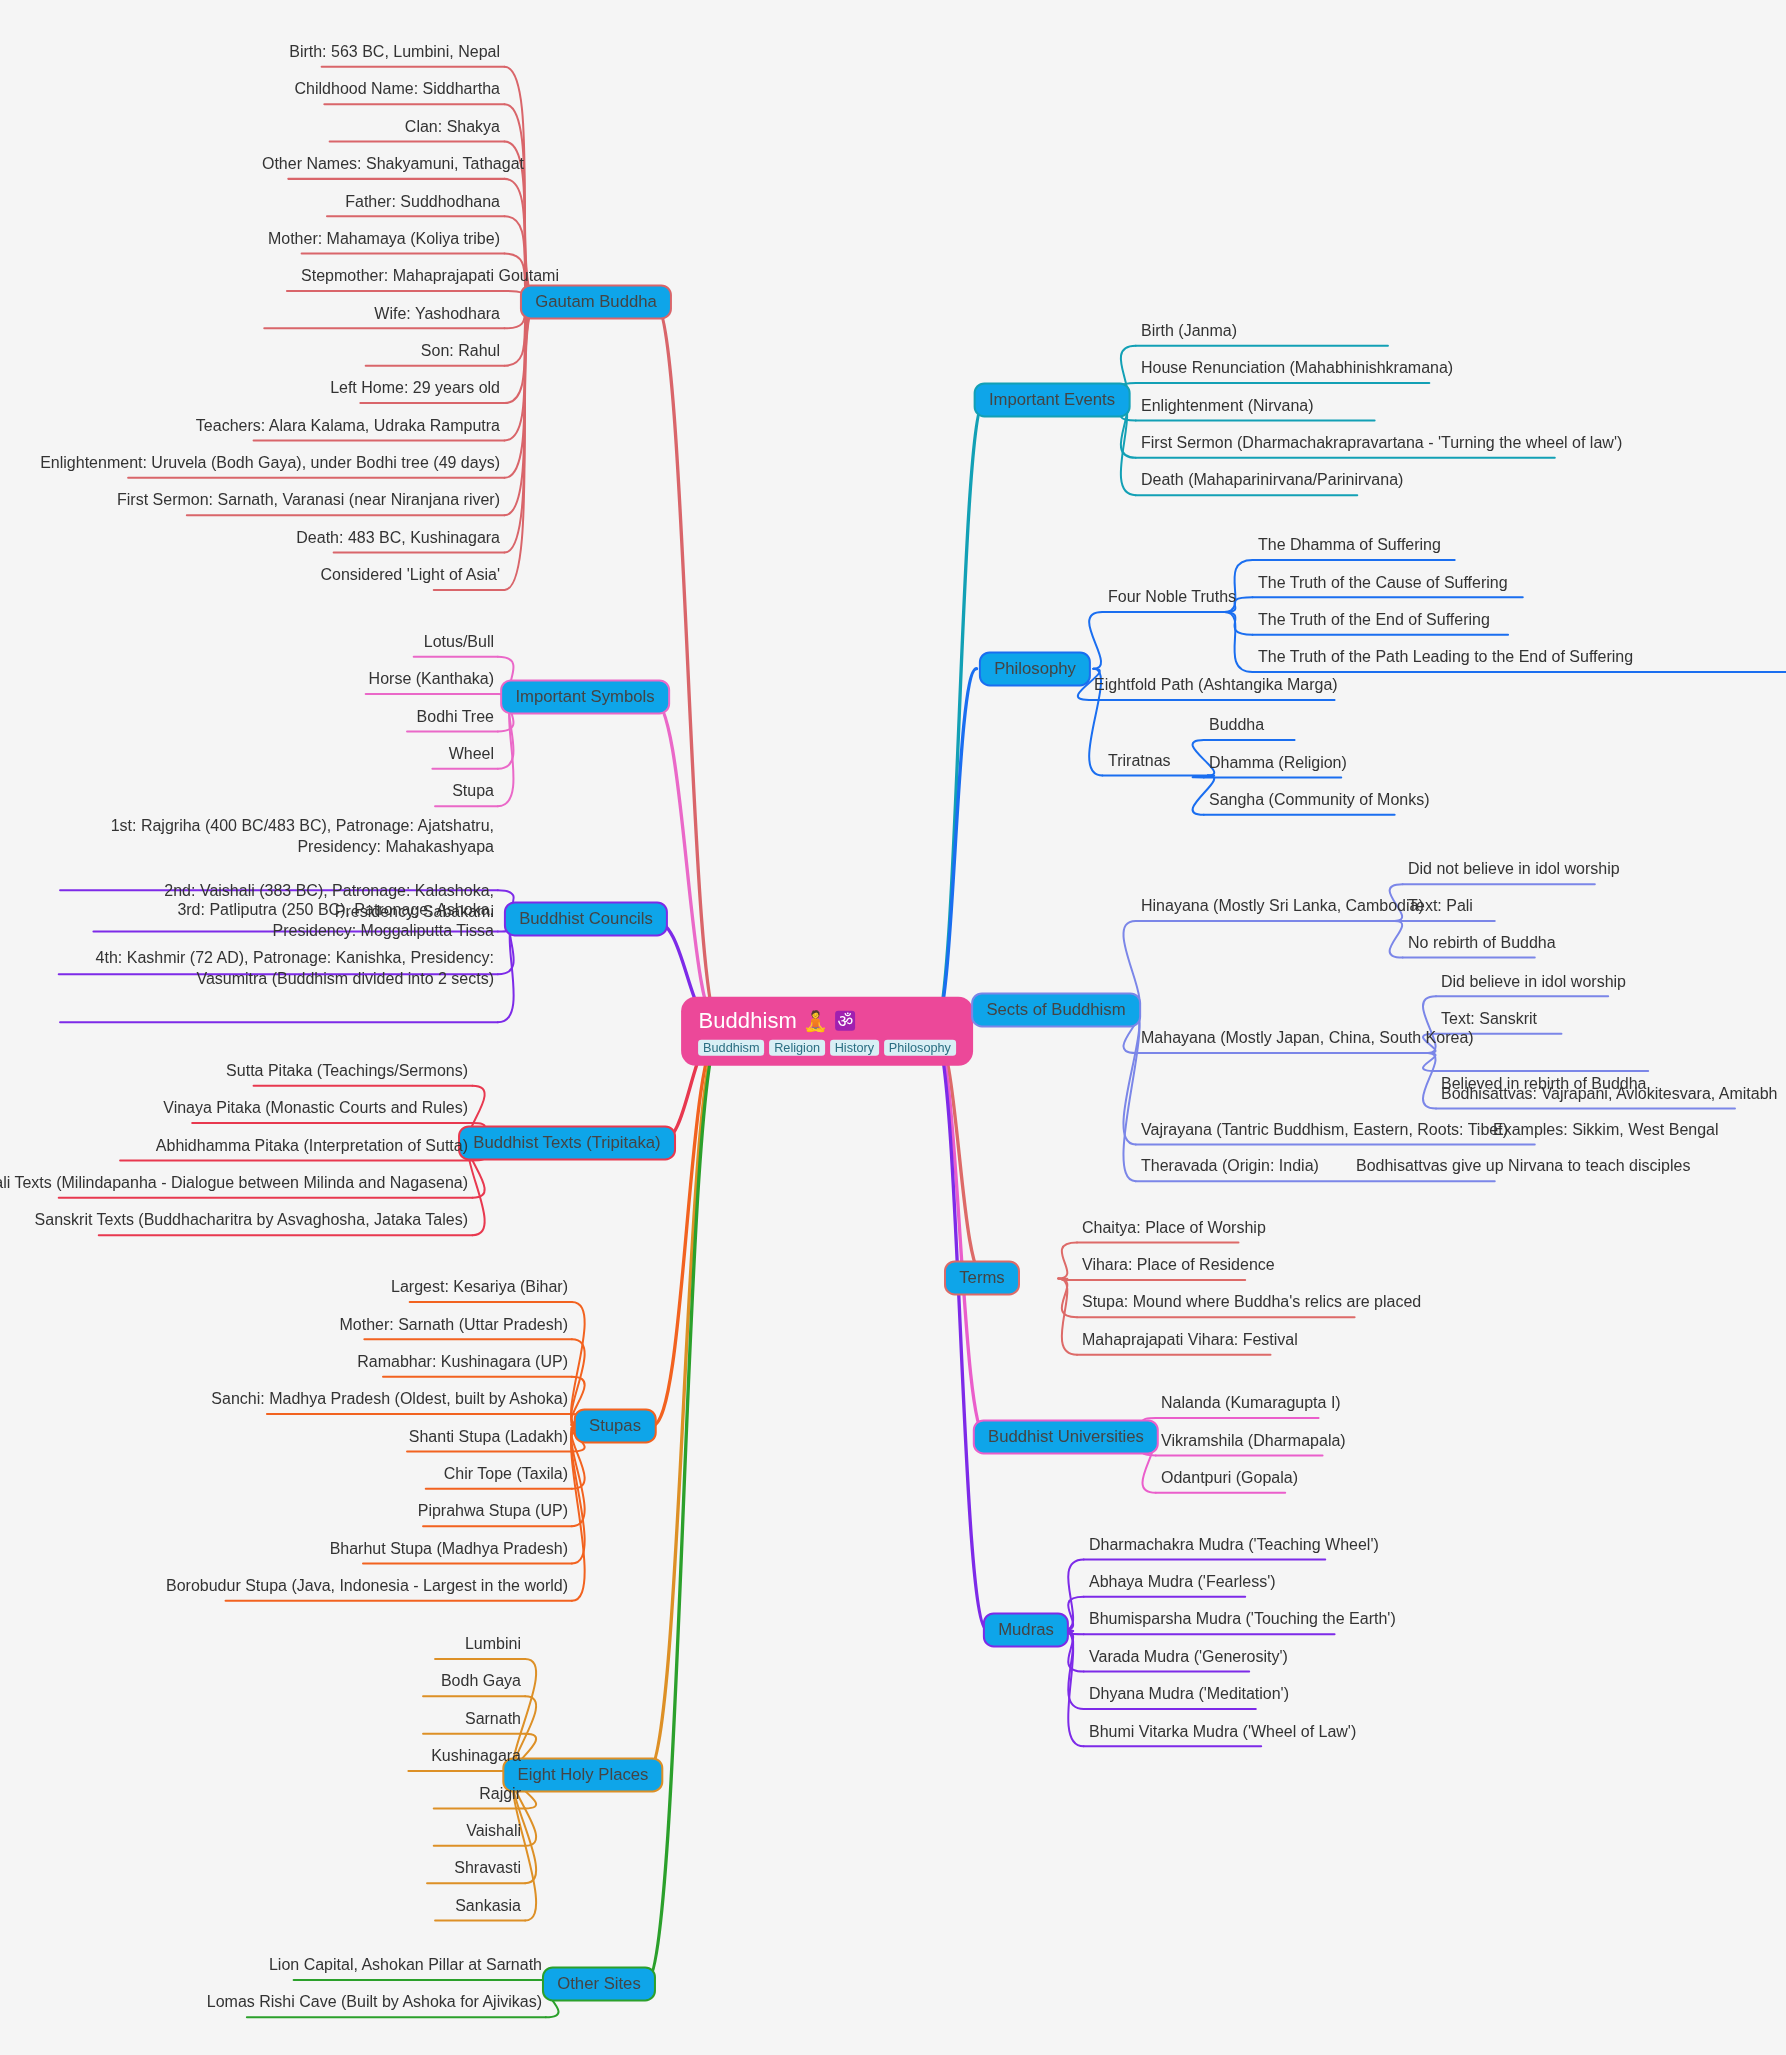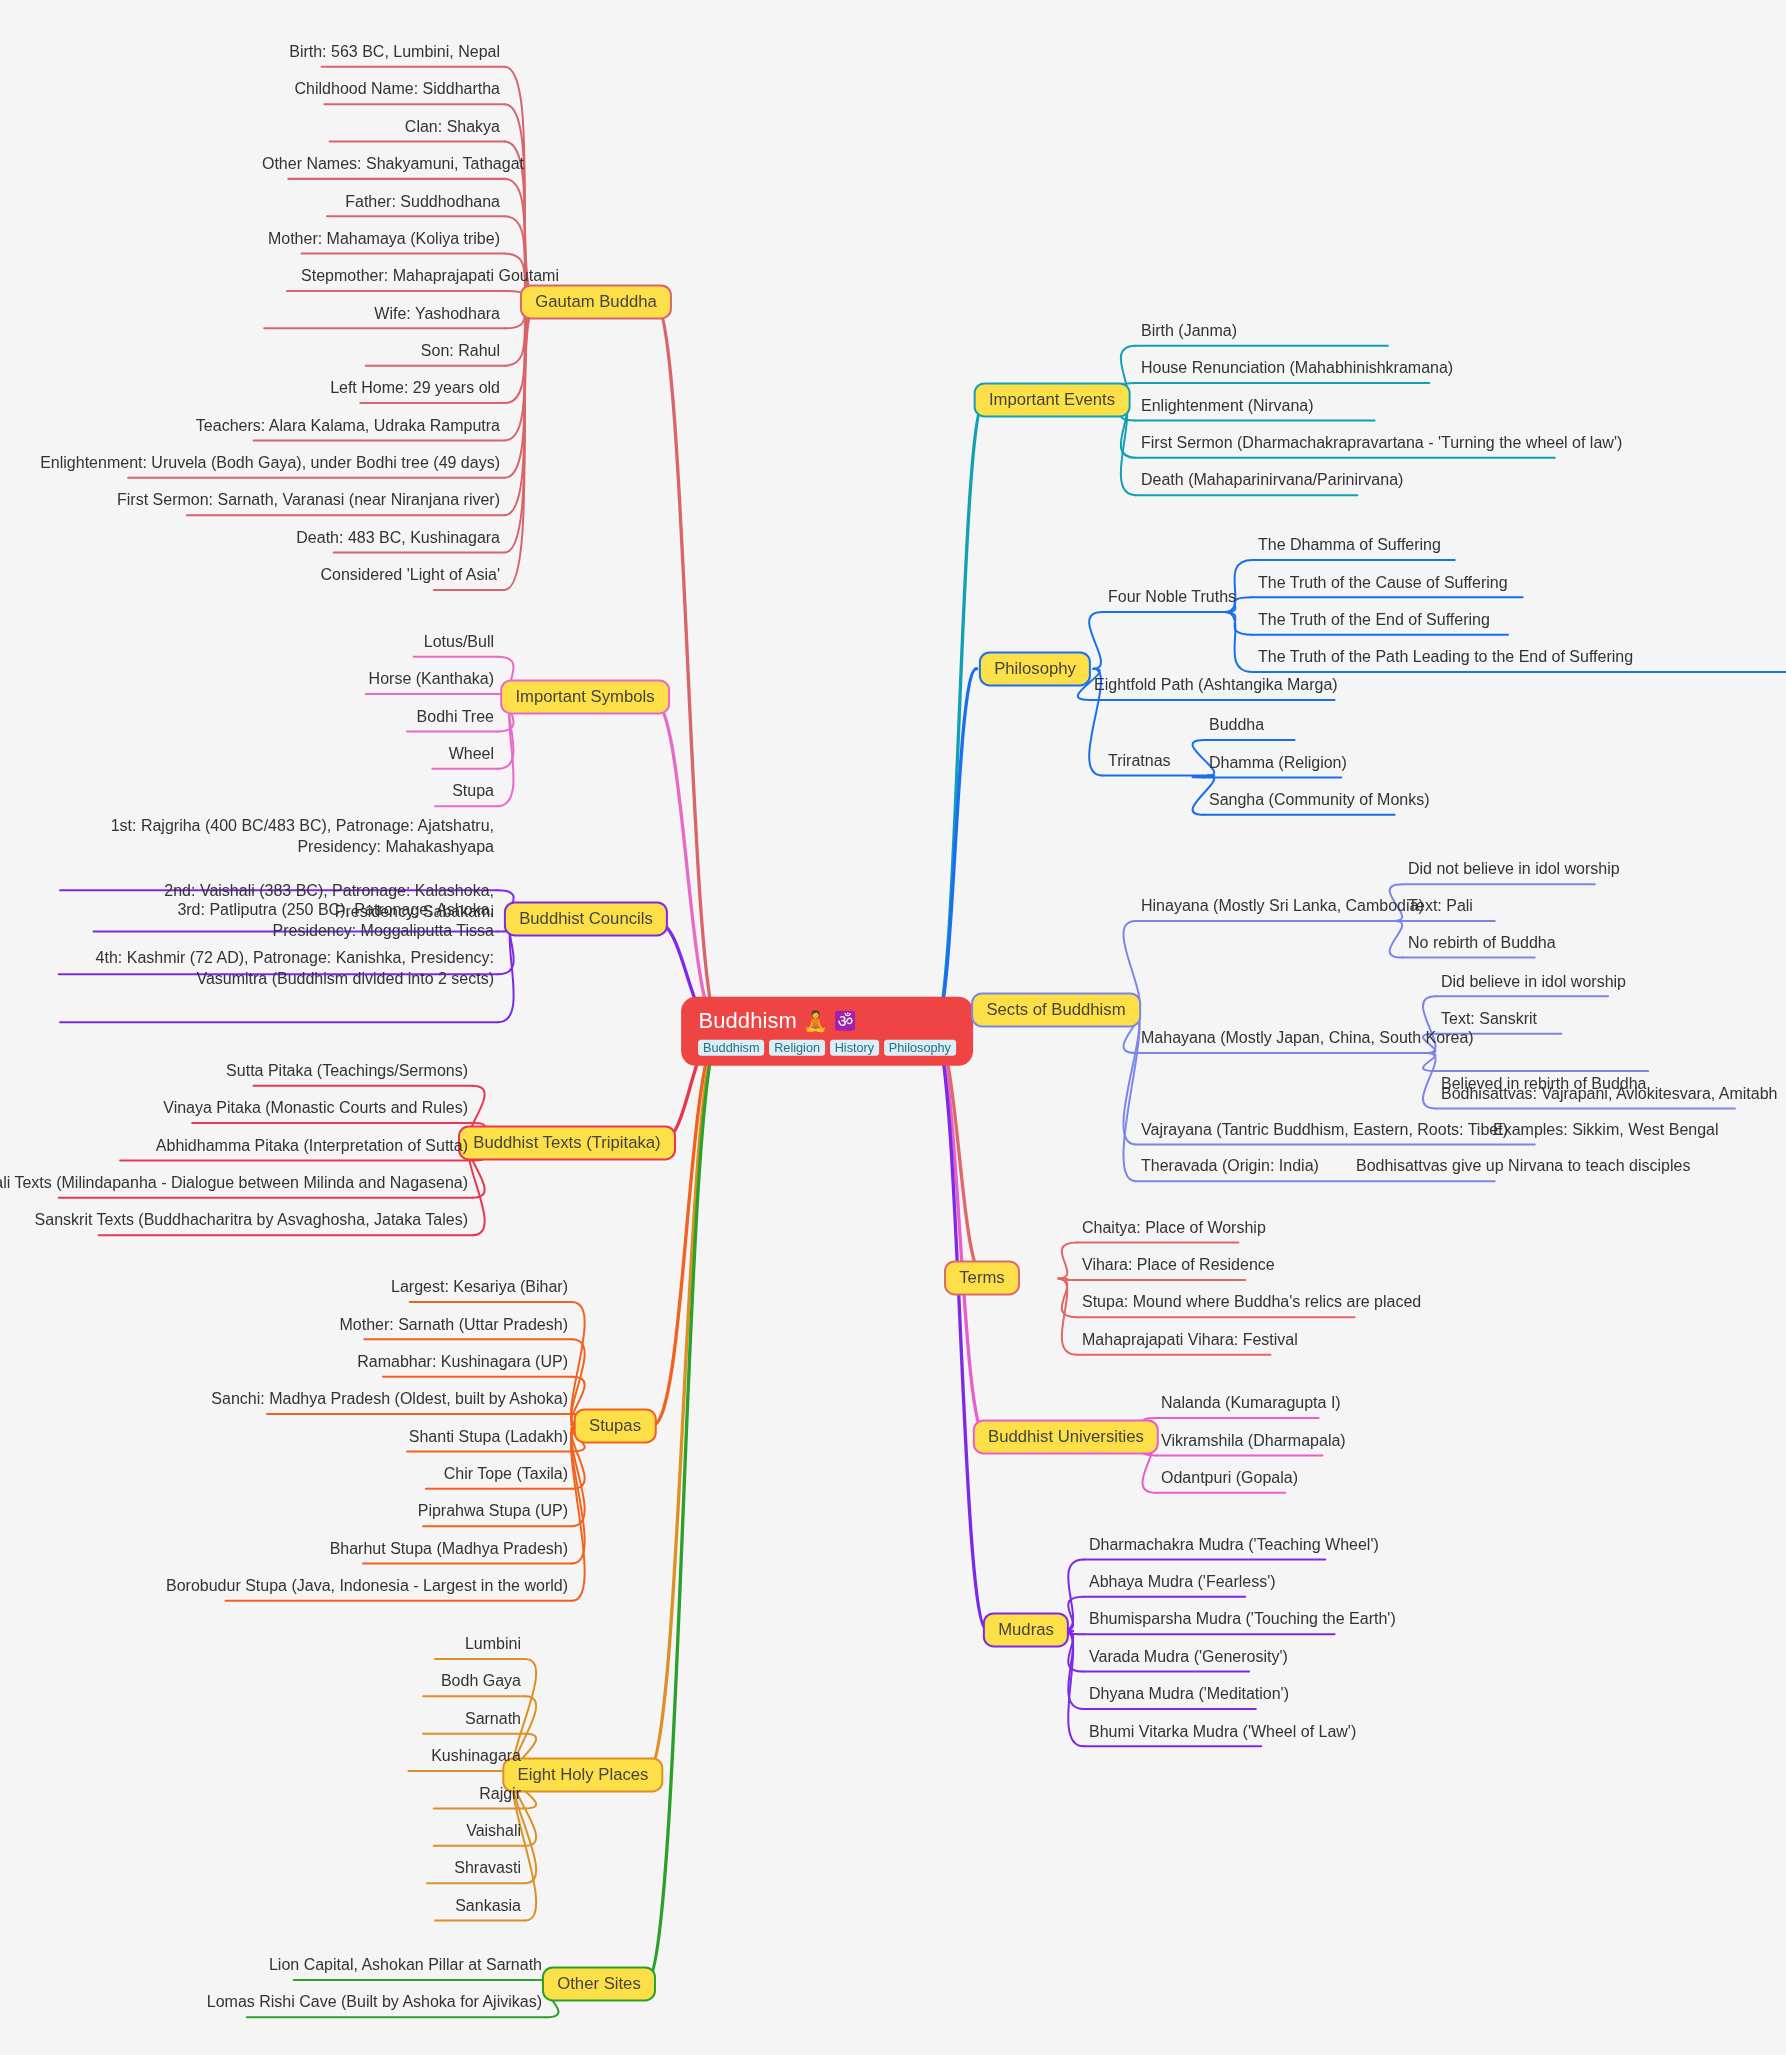--- a/index.html
+++ b/index.html
@@ -7,21 +7,21 @@
     width:1787px;height:2056px;
     background:#f5f5f5;
     font-family:"Liberation Sans", sans-serif;
     position:relative;
     overflow:hidden;
     color:#333;
   }
   #svg-layer{position:absolute;left:0;top:0;width:1787px;height:2056px;pointer-events:none;}
   .node{
     position:absolute;
-    background:#fde047;
+    background:#0ea5e9;
     border:2px solid #888;
     border-radius:10.7px;
     padding:6px 13.3px;
     font-size:16.7px;
     color:#444;
     white-space:nowrap;
     transform:translate(-50%,-50%);
     line-height:1.15;
     box-sizing:border-box;
   }
@@ -35,21 +35,21 @@
   }
   .leaf.r{ text-align:left; }
   .leaf.l{ text-align:right; transform:translate(-100%,-50%); }
   .leaf.wrap{ white-space:normal; }
 
   
   #root{
     position:absolute;
     left:827px;top:1031px;
     transform:translate(-50%,-50%);
-    background:#ef4444;
+    background:#ec4899;
     border-radius:14.7px;
     padding:10.7px 17.3px 9.3px 17.3px;
     color:#fff;
     white-space:nowrap;
   }
   #root .title{font-size:22px;letter-spacing:0.1px;display:flex;align-items:center;gap:6.7px;}
   #root .emoji{font-size:20px;}
   #root .om{background:#a020b0;border-radius:3.3px;padding:0 2px;color:#fff;font-size:17.3px;line-height:20px;display:inline-block;}
   #root .tags{margin-top:6px;display:flex;gap:5.3px;}
   #root .tag{

